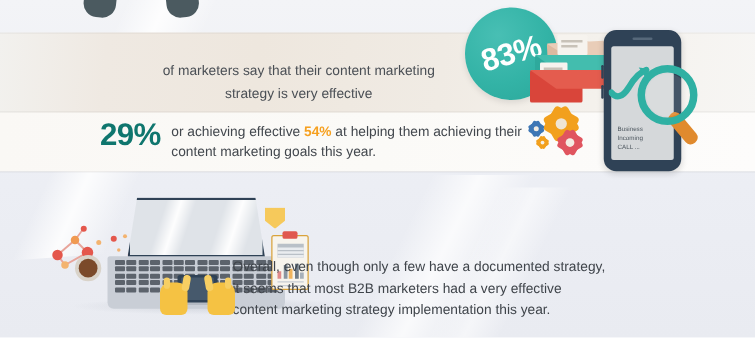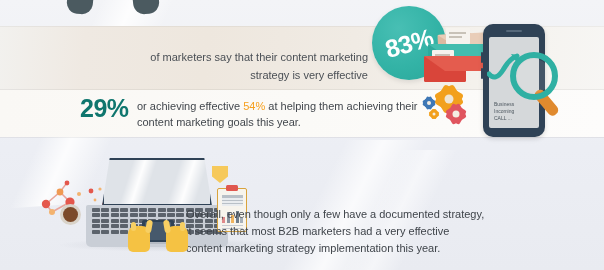--- a/index.html
+++ b/index.html
@@ -96,39 +96,39 @@
     color: #22303c;
     letter-spacing: .25px;
   }
   .para-1 {
     position: absolute;
     left: 110px; top: 48px;
     width: 258px;
     font-size: 11px;
     line-height: 18px;
     color: #4a4f55;
-    text-align: right;
+    text-align: center;
   }
   .stat-29 {
     position: absolute;
     left: 80px; top: 94px;
     font-size: 25px;
     font-weight: bold;
     color: #0f766e;
     letter-spacing: -.5px;
   }
   .para-2 {
     position: absolute;
     left: 137px; top: 99px;
     width: 300px;
     font-size: 11px;
     line-height: 15.5px;
     color: #42474d;
   }
-  .hl-54 { color: #f6a01f; font-weight: normal; }
+  .hl-54 { color: #f6a01f; font-weight: bold; }
 
   .para-3 {
     position: absolute;
     left: 186px; top: 206px;
     width: 300px;
     font-size: 11px;
     line-height: 17px;
     color: #3f444a;
   }
 

